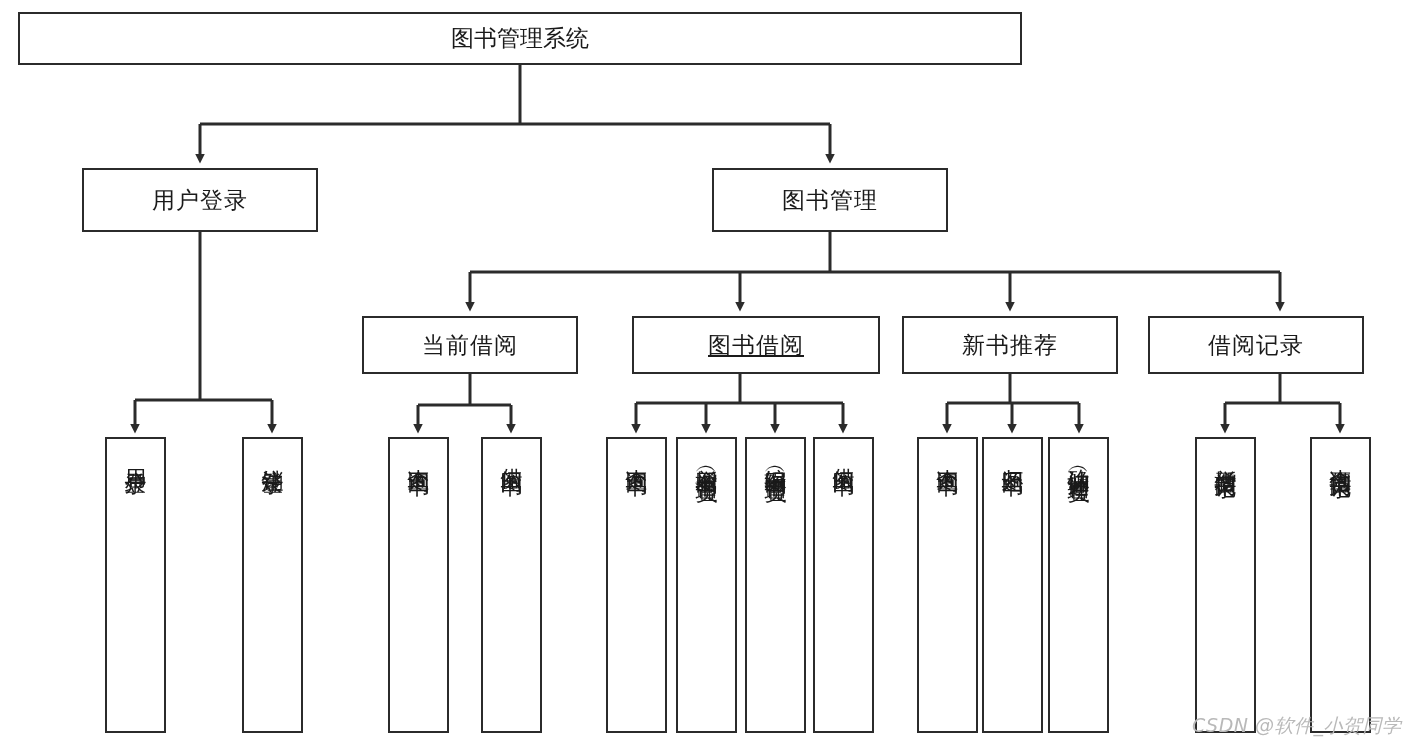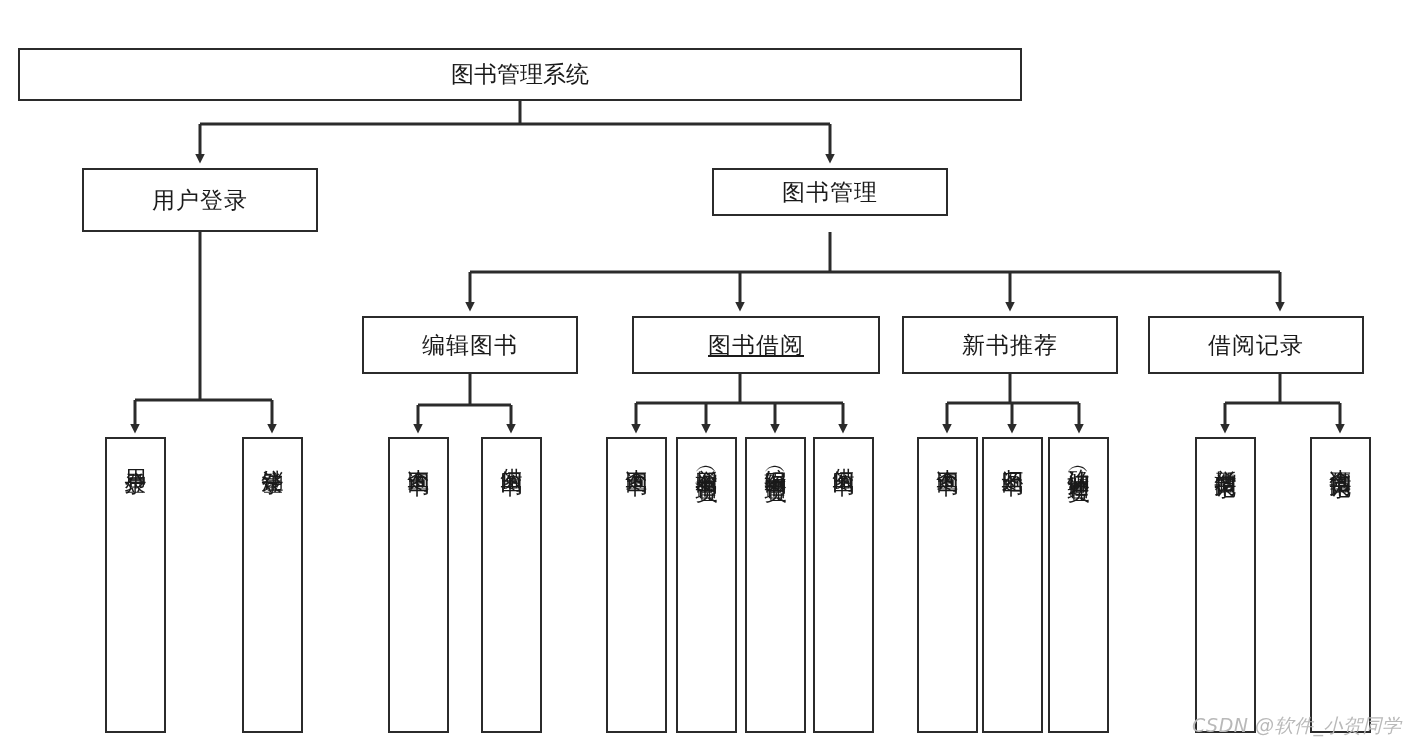--- a/index.html
+++ b/index.html
@@ -35,21 +35,20 @@
     justify-content: center;
     color: #1a1a1a;
   }
   .node.h {
     font-size: 23px;
     letter-spacing: 1px;
     line-height: 1.15;
   }
   .node.root {
     font-size: 23px;
-    margin-top: 36px;
   }
   .node.leaf {
     font-size: 22px;
     padding-top: 12px;
     align-items: flex-start;
     justify-content: center;
   }
   .vtext {
     writing-mode: vertical-rl;
     text-orientation: upright;
@@ -122,26 +121,26 @@
     </g>
   </svg>
 
   <div class="node root" style="left:18px; top:12px; width:1004px; height:53px;">
     <span>图书管理系统</span>
   </div>
 
   <div class="node h" style="left:82px; top:168px; width:236px; height:64px;">
     <span>用户登录</span>
   </div>
-  <div class="node h" style="left:712px; top:168px; width:236px; height:48px;">
+  <div class="node h" style="left:712px; top:168px; width:236px; height:64px;">
     <span>图书管理</span>
   </div>
 
   <div class="node h" style="left:362px; top:316px; width:216px; height:58px;">
-    <span>编辑图书</span>
+    <span>当前借阅</span>
   </div>
   <div class="node h" style="left:632px; top:316px; width:248px; height:58px;text-decoration:underline;">
     <span>图书借阅</span>
   </div>
   <div class="node h" style="left:902px; top:316px; width:216px; height:58px;">
     <span>新书推荐</span>
   </div>
   <div class="node h" style="left:1148px; top:316px; width:216px; height:58px;text-align:right;">
     <span>借阅记录</span>
   </div>

